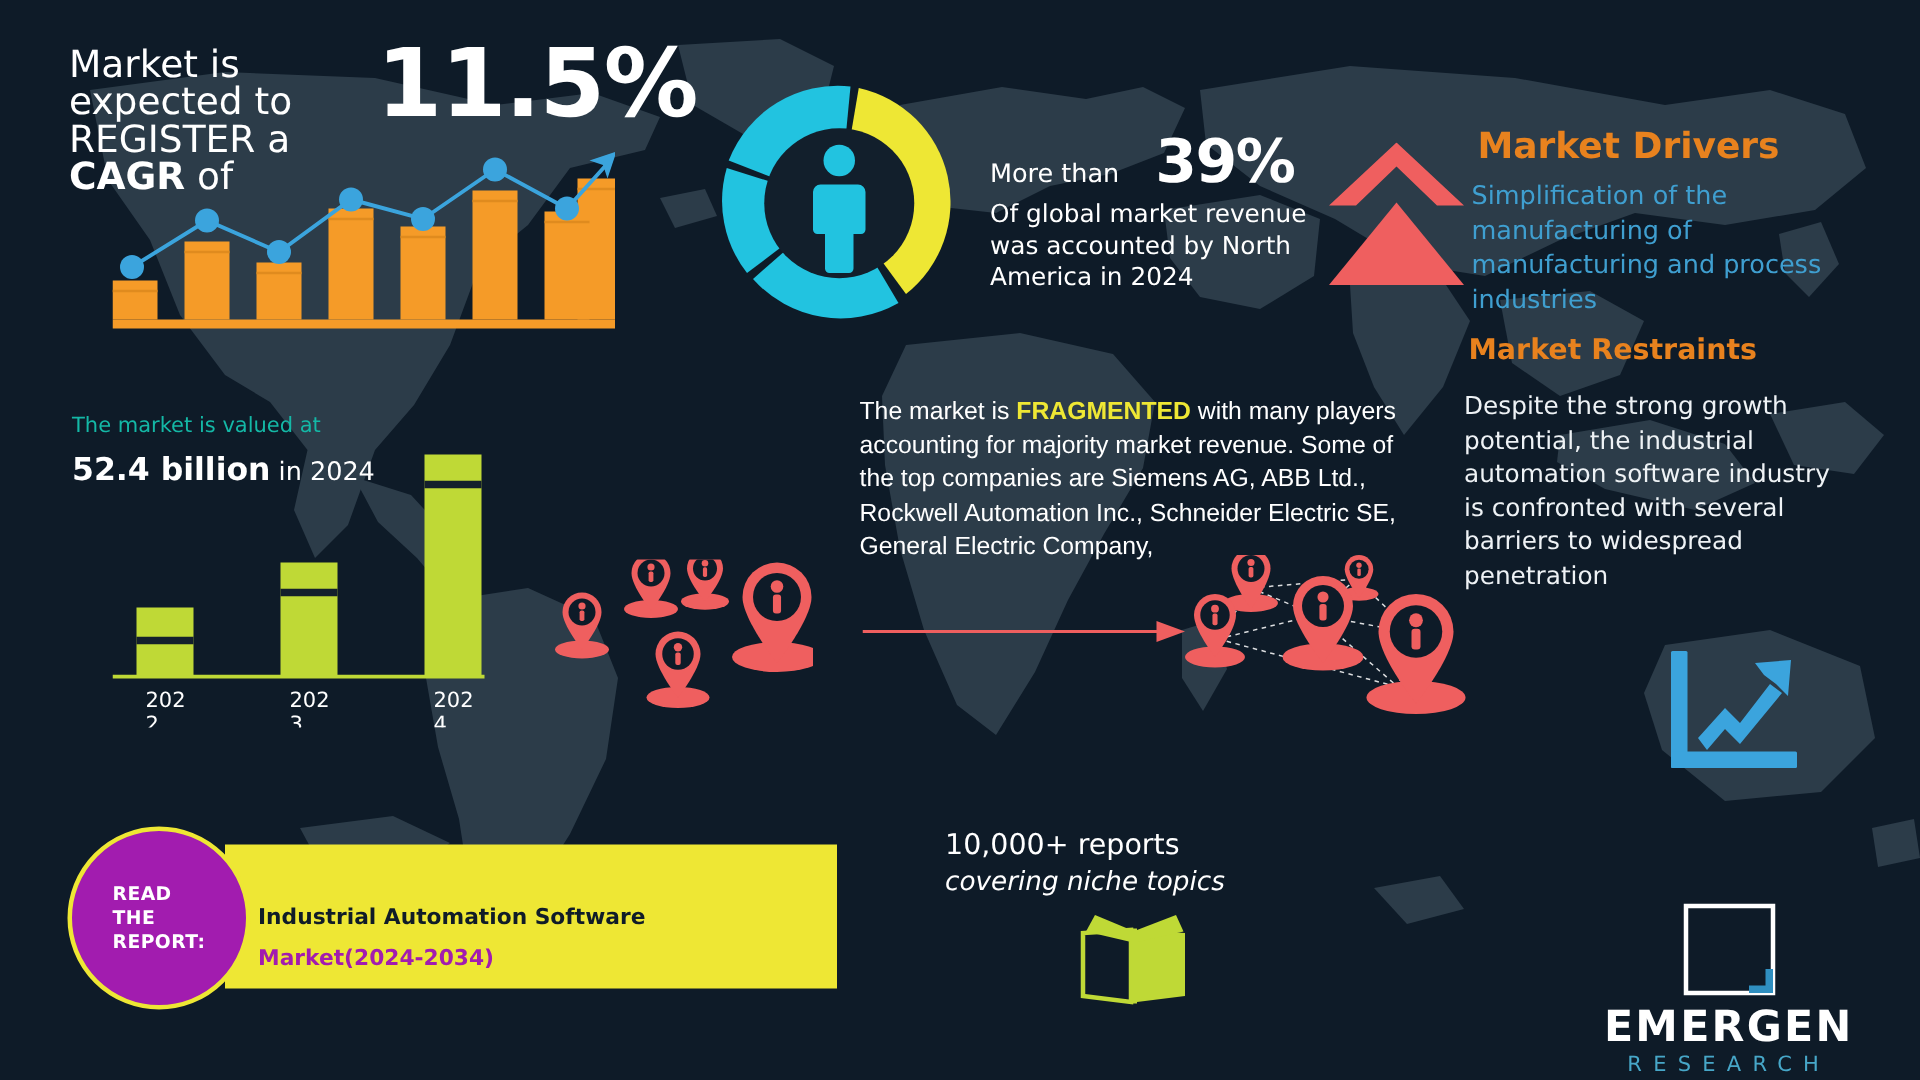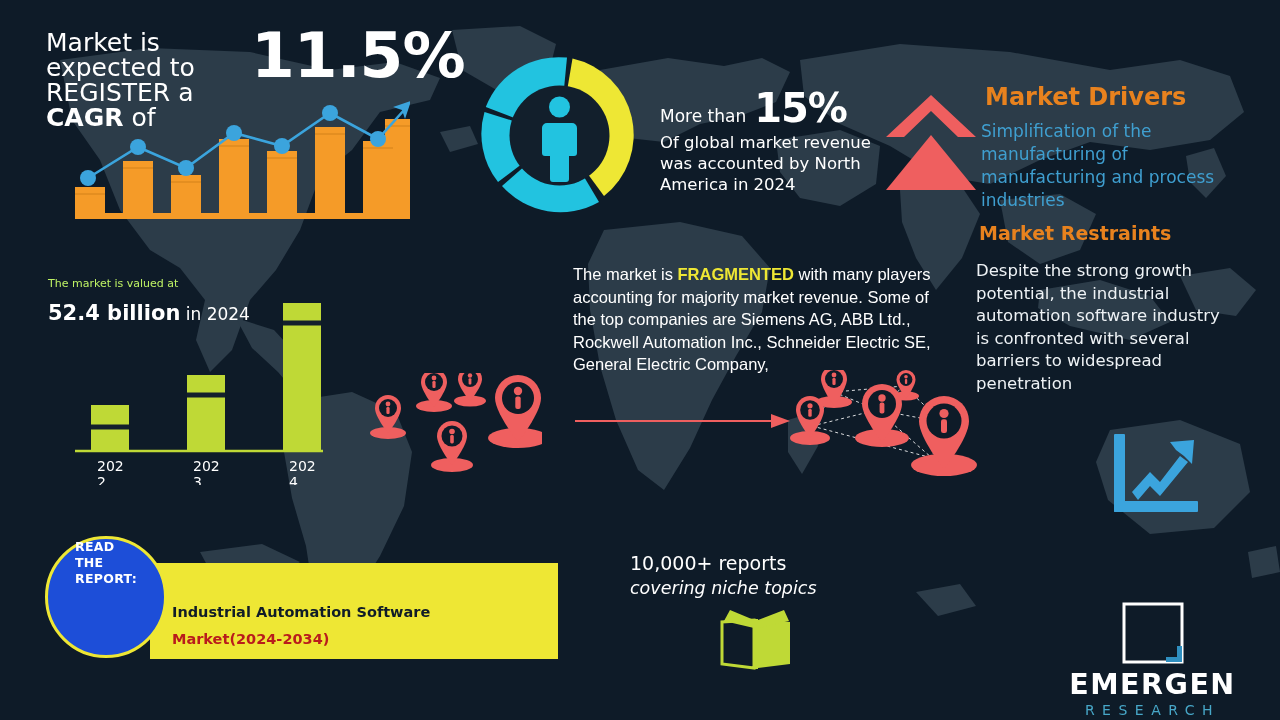--- a/index.html
+++ b/index.html
@@ -33,21 +33,21 @@
   }
 
   
   .obar-box { left:75px; top:95px; width:335px; height:125px; }
 
   
   .donut-box { left:477px; top:53px; width:165px; height:165px; }
 
   
   .pct-wrap { left:660px; top:88px; width:215px; }
-  .pct-line1 { font-size:17px; line-height:24px; display:flex; align-items:baseline; gap:8px;}
+  .pct-line1 { font-size:17px; line-height:24px; display:flex; align-items:baseline; gap:24px;}
   .pct-big { font-size:40px; font-weight:bold; line-height:40px; letter-spacing:-1px;}
   .pct-body { font-size:16.5px; line-height:21px; margin-top:4px; }
 
   
   .chev-box { left:886px; top:95px; width:90px; height:95px; }
   .drv-title {
     left:985px; top:83px; font-size:24px; font-weight:bold; color:#e8821e;
   }
   .drv-body {
     left:981px; top:120px; width:272px;
@@ -56,21 +56,21 @@
   .res-title {
     left:979px; top:222px; font-size:19px; font-weight:bold; color:#e8821e;
   }
   .res-body {
     left:976px; top:260px; width:262px;
     font-size:16.5px; line-height:22.5px; color:#eef2f5;
   }
 
   
   .val-wrap { left:48px; top:272px; width:300px; }
-  .val-l1 { font-size:11px; line-height:24px; color:#bef264; }
+  .val-l1 { font-size:14px; line-height:24px; color:#14b8a6; }
   .val-l2 { font-size:21px; line-height:30px; margin-top:2px; }
   .val-l2 b { font-weight:bold; }
   .val-l2 span.small { font-size:17px; font-weight:normal; }
   .gbar-box { left:75px; top:295px; width:260px; height:190px; }
 
   
   .frag {
     left:538px; top:263px; width:375px;
     font-family:"Liberation Sans", sans-serif;
     font-size:16.5px; line-height:22.5px; color:#ffffff;margin-left:35px;
@@ -89,26 +89,26 @@
   .cta-bar {
     left:150px; top:563px; width:408px; height:96px;
     background:#eee734; z-index:3;
   }
   .cta-bar-t1 {
     position:absolute; left:22px; top:41px;
     font-size:14.5px; font-weight:bold; color:#101c28;
   }
   .cta-bar-t2 {
     position:absolute; left:22px; top:68px;
-    font-size:14.5px; font-weight:bold; color:#b91c1c;
+    font-size:14.5px; font-weight:bold; color:#a21caf;
   }
   .cta-circle {
-    left:45px; top:536px; width:122px; height:122px; border-radius:50%;
-    background:#1d4ed8; border:3px solid #eee734; z-index:4;
-    display:flex; justify-content:flex-start;
+    left:45px; top:551px; width:122px; height:122px; border-radius:50%;
+    background:#a21caf; border:3px solid #eee734; z-index:4;
+    display:flex; align-items:center; justify-content:flex-start;
   }
   .cta-circle-txt {
     font-size:12.5px; font-weight:bold; line-height:16px;
     color:#ffffff; padding-left:27px; letter-spacing:.3px;
   }
 
   
   .rep-wrap { left:630px; top:550px; width:260px; }
   .rep-l1 { font-size:19px; line-height:26px; }
   .rep-l1 b { font-weight:normal; }
@@ -250,21 +250,21 @@
         <circle cx="82.5" cy="54" r="10.5"></circle>
         <path d="M70,70 h25 a5,5 0 0,1 5,5 v25 a3,3 0 0,1 -3,3 h-5 v23 a3,3 0 0,1 -3,3 h-13
                  a3,3 0 0,1 -3,-3 v-23 h-5 a3,3 0 0,1 -3,-3 v-25 a5,5 0 0,1 5,-5 Z"></path>
       </g>
     </svg>
   </div>
 
   <div class="abs pct-wrap">
     <div class="pct-line1">
       <span>More than</span>
-      <span class="pct-big">15%</span>
+      <span class="pct-big">39%</span>
     </div>
     <div class="pct-body">Of global market revenue was accounted by North America in 2024</div>
   </div>
 
   <div class="abs chev-box">
     <svg viewBox="0 0 90 95" width="90" height="95">
       <path d="M45,0 L90,42 L72,42 L45,16 L18,42 L0,42 Z" fill="#ef5f5f"></path>
       <path d="M45,40 L90,95 L0,95 Z" fill="#ef5f5f"></path>
     </svg>
   </div>

